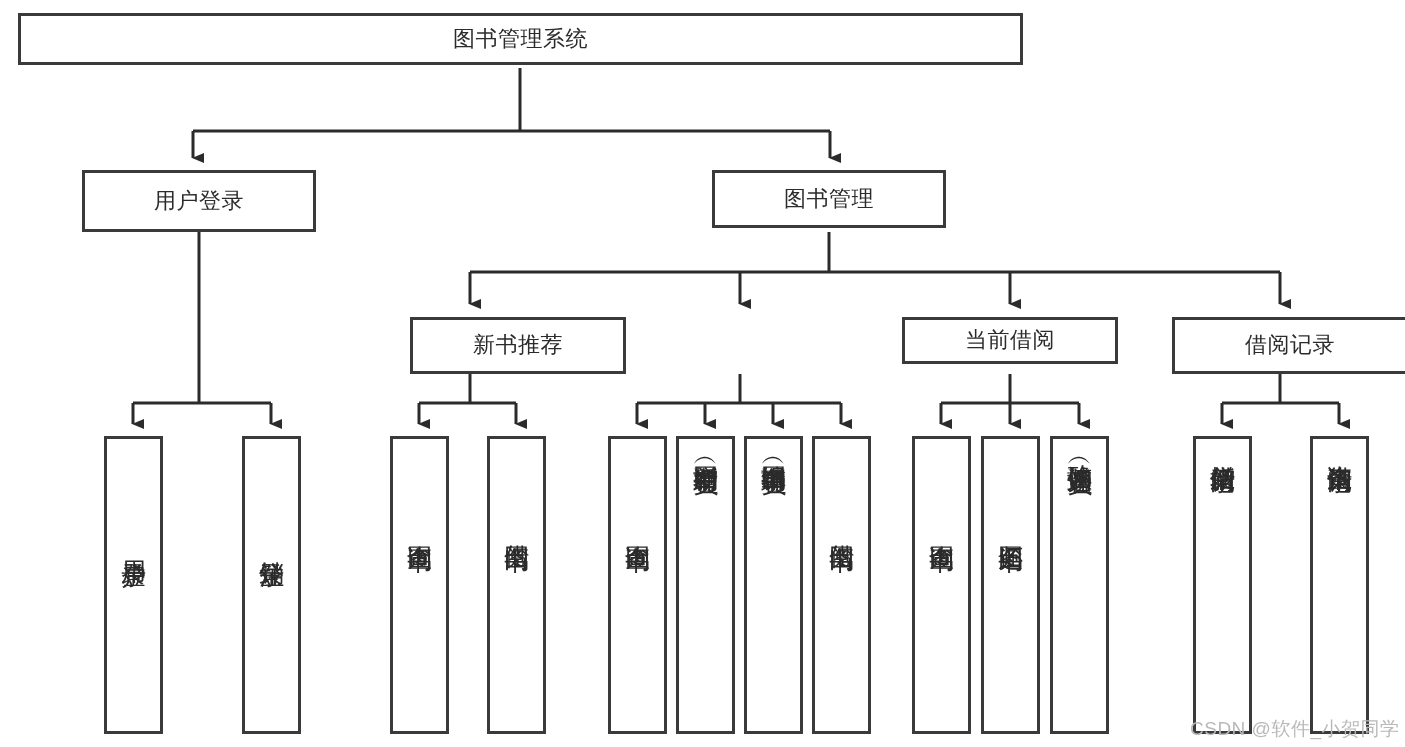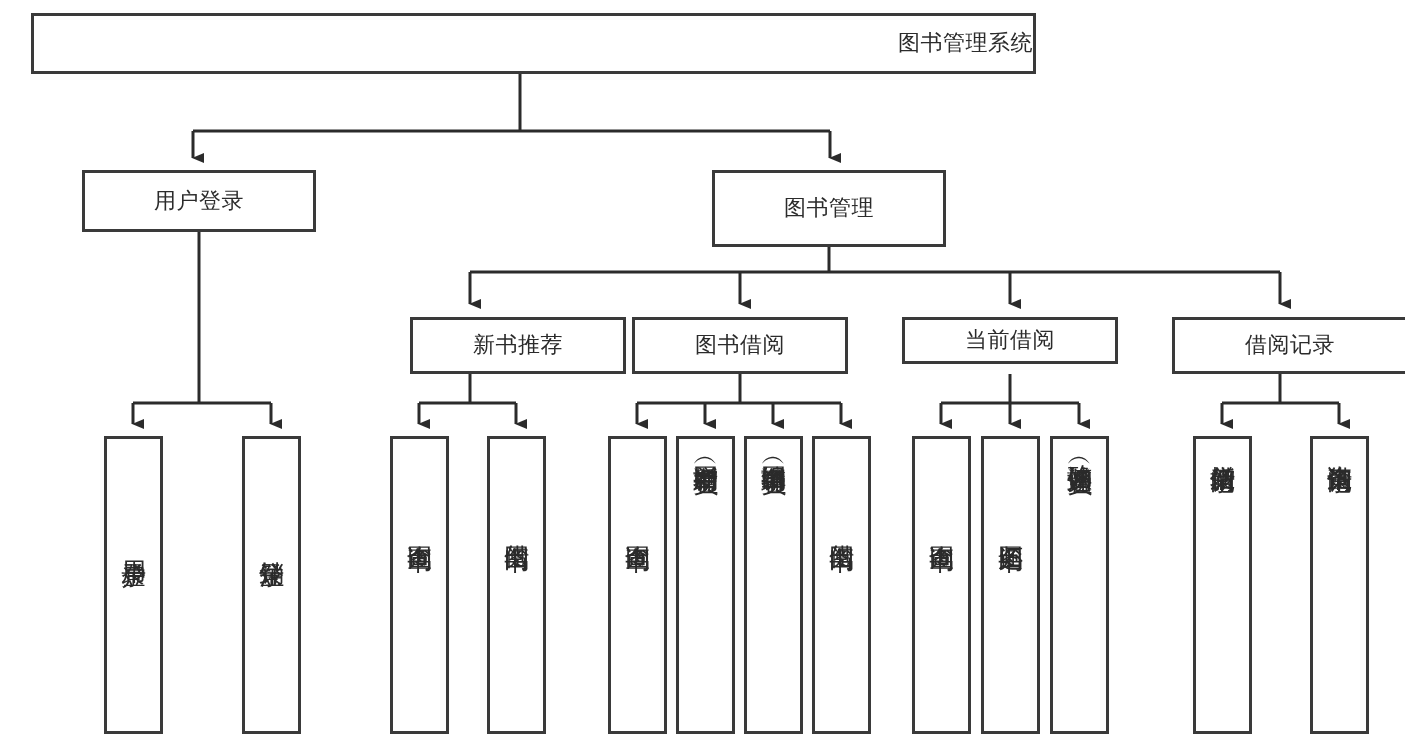--- a/index.html
+++ b/index.html
@@ -69,36 +69,33 @@
       <path d="M1010,403 L1010,424" marker-end="url(#arw)"></path>
       <path d="M1079,403 L1079,424" marker-end="url(#arw)"></path>
 
       <path d="M1280,374 L1280,403"></path>
       <path d="M1222,403 L1339,403"></path>
       <path d="M1222,403 L1222,424" marker-end="url(#arw)"></path>
       <path d="M1339,403 L1339,424" marker-end="url(#arw)"></path>
     </g>
   </svg>
 
-  <div class="node root" style="left:31px;top:13px;width:1005px;height:61px;justify-content:flex-end;">
+  <div class="node root" style="left:18px;top:13px;width:1005px;height:52px;">
     <span class="lbl">图书管理系统</span>
   </div>
 
   <div class="node lvl2" style="left:82px;top:170px;width:234px;height:62px;">
     <span class="lbl">用户登录</span>
   </div>
-  <div class="node lvl2" style="left:712px;top:170px;width:234px;height:77px;">
+  <div class="node lvl2" style="left:712px;top:170px;width:234px;height:58px;">
     <span class="lbl">图书管理</span>
   </div>
 
   <div class="node lvl3" style="left:362px;top:317px;width:216px;height:57px;margin-left:48px;">
     <span class="lbl">新书推荐</span>
-  </div>
-  <div class="node lvl3" style="left:632px;top:317px;width:216px;height:57px;">
-    <span class="lbl">图书借阅</span>
   </div>
   <div class="node lvl3" style="left:902px;top:317px;width:216px;height:47px;">
     <span class="lbl">当前借阅</span>
   </div>
   <div class="node lvl3" style="left:1172px;top:317px;width:236px;height:57px;">
     <span class="lbl">借阅记录</span>
   </div>
 
   <div class="node leaf mid" style="left:104px;top:436px;width:59px;height:298px;">
     <span class="lbl">用户登录</span>
@@ -137,14 +134,15 @@
     <span class="lbl">确认归还（管理员）</span>
   </div>
 
   <div class="node leaf" style="left:1193px;top:436px;width:59px;height:298px;">
     <span class="lbl">新增借阅记录</span>
   </div>
   <div class="node leaf" style="left:1310px;top:436px;width:59px;height:298px;">
     <span class="lbl">查询借阅记录</span>
   </div>
 
+  <div class="watermark" style="left:1190px;top:716px;">CSDN @软件_小贺同学</div>
 
 </div>
 
 </body></html>

